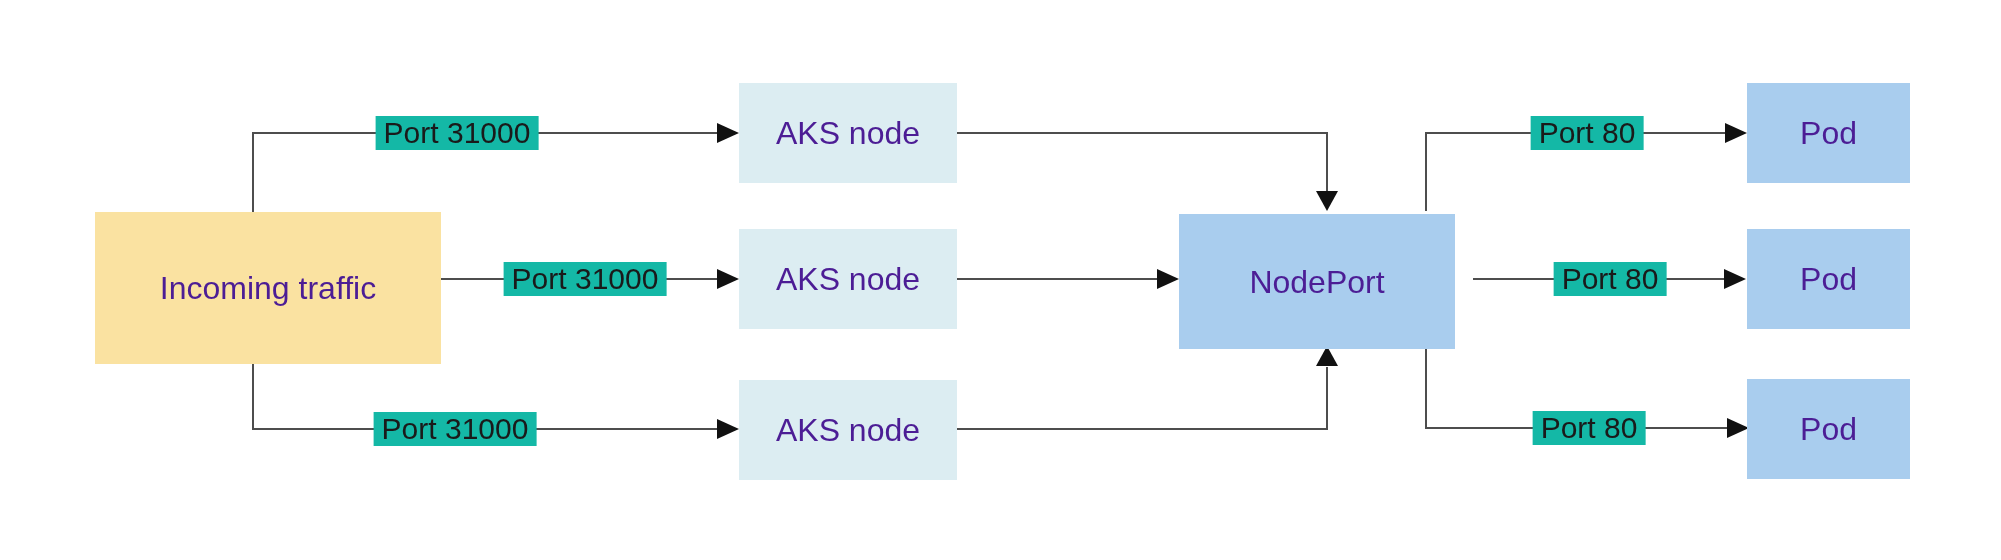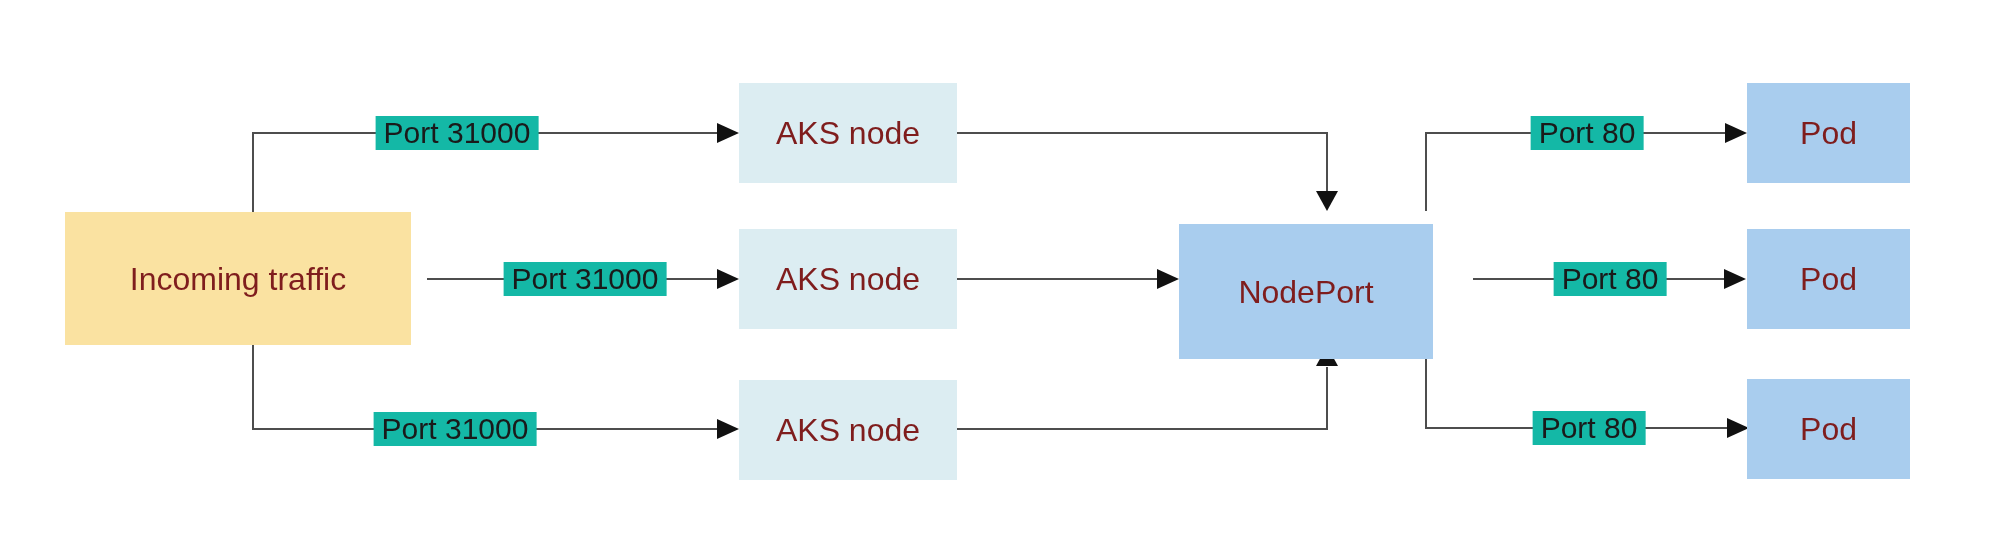--- a/index.html
+++ b/index.html
@@ -7,21 +7,21 @@
     position:relative;
     width:2001px;height:560px;
     background:#ffffff;
     font-family:"Liberation Sans","DejaVu Sans",sans-serif;
     color:#1a1a1a;
     overflow:hidden;
   }
   .box{
     position:absolute;
     display:flex;align-items:center;justify-content:center;
-    font-size:32px;line-height:1;color:#7f1d1d;
+    font-size:32px;line-height:1;color:#4c1d95;
     white-space:nowrap;
   }
   .fill-incoming{background:#FAE2A1;}
   .fill-aks{background:#DCEDF2;}
   .fill-blue{background:#A9CDEE;}
   .hline{position:absolute;height:2px;background:#4d4d4d;}
   .vline{position:absolute;width:2px;background:#4d4d4d;}
   .arrow{position:absolute;width:0;height:0;}
   .arrow-right{border-top:10px solid transparent;border-bottom:10px solid transparent;border-left:22px solid #111111;}
   .arrow-down{border-left:11px solid transparent;border-right:11px solid transparent;border-top:20px solid #111111;}
@@ -70,25 +70,25 @@
   <div class="hline" style="left:1425px;top:427px;width:302px;"></div>
   <div class="arrow arrow-right" style="left:1727px;top:418px;"></div>
 
   <div class="edge-label" style="left:457px;top:133px;">Port 31000</div>
   <div class="edge-label" style="left:585px;top:279px;">Port 31000</div>
   <div class="edge-label" style="left:455px;top:429px;">Port 31000</div>
   <div class="edge-label" style="left:1587px;top:133px;">Port 80</div>
   <div class="edge-label" style="left:1610px;top:279px;">Port 80</div>
   <div class="edge-label" style="left:1589px;top:428px;">Port 80</div>
 
-  <div class="box fill-incoming" style="left:65px;top:212px;width:346px;height:133px;">Incoming traffic</div>
+  <div class="box fill-incoming" style="left:95px;top:212px;width:346px;height:152px;">Incoming traffic</div>
 
   <div class="box fill-aks" style="left:739px;top:83px;width:218px;height:100px;">AKS node</div>
   <div class="box fill-aks" style="left:739px;top:229px;width:218px;height:100px;">AKS node</div>
   <div class="box fill-aks" style="left:739px;top:380px;width:218px;height:100px;">AKS node</div>
 
-  <div class="box fill-blue" style="left:1179px;top:224px;width:254px;height:135px;">NodePort</div>
+  <div class="box fill-blue" style="left:1179px;top:214px;width:276px;height:135px;">NodePort</div>
 
   <div class="box fill-blue" style="left:1747px;top:83px;width:163px;height:100px;">Pod</div>
   <div class="box fill-blue" style="left:1747px;top:229px;width:163px;height:100px;">Pod</div>
   <div class="box fill-blue" style="left:1747px;top:379px;width:163px;height:100px;">Pod</div>
 
 </div>
 
 </body></html>

